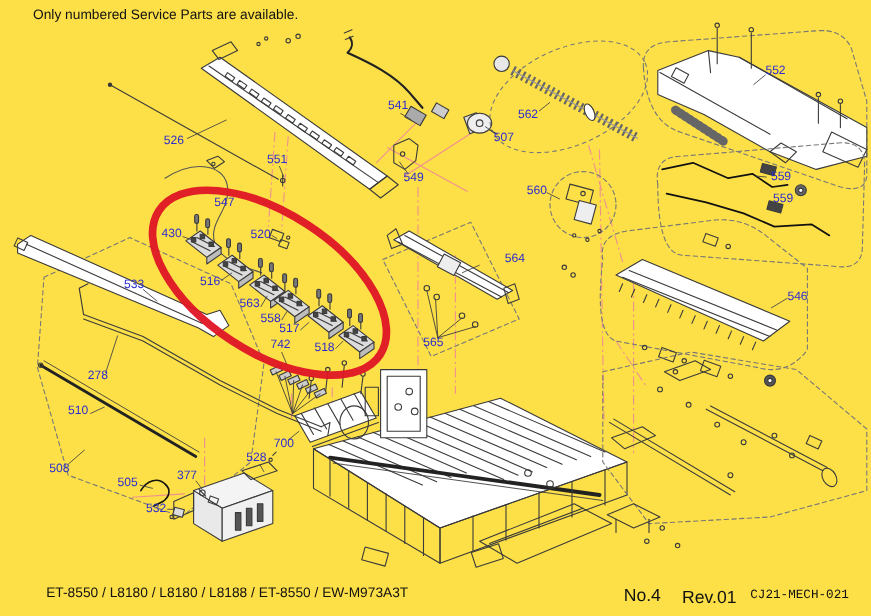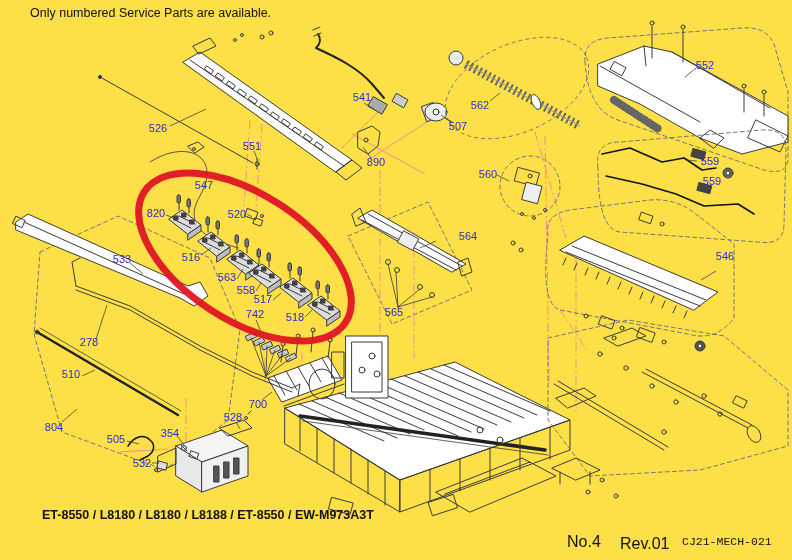--- a/index.html
+++ b/index.html
@@ -4,21 +4,21 @@
 <style>
   html,body{margin:0;padding:0;background:#fff;}
   .stage{position:relative;width:792px;height:560px;background:#fde047;overflow:hidden;
          font-family:"Liberation Sans",sans-serif;padding-left:48px;}
   .note{position:absolute;left:30px;top:6px;font-size:12.5px;color:#111;}
   svg{position:absolute;left:0;top:0;}
   svg *{vector-effect:non-scaling-stroke;}
   .art{stroke:#3a3a3a;stroke-width:1;fill:none;stroke-linecap:round;stroke-linejoin:round;}
   .plabel{position:absolute;transform:translate(-50%,-50%);color:#2b2bd0;font-size:11px;
           line-height:1;white-space:nowrap;text-align:center;}
-  .footer-models{position:absolute;left:42px;top:508px;font-size:12.5px;color:#111;font-weight:bold;}
+  .footer-models{position:absolute;left:42px;top:532px;font-size:12.5px;color:#111;}
   .footer-no{position:absolute;left:567px;top:533px;font-size:16px;color:#111;}
   .footer-rev{position:absolute;left:620px;top:535px;font-size:16px;color:#111;}
   .footer-doc{position:absolute;left:682px;top:535px;font-size:11.5px;color:#111;font-family:Liberation Mono, monospace;}
 </style>
 </head>
 <body>
 
 <div class="stage">
 
   <div class="note">Only numbered Service Parts are available.</div>
@@ -438,45 +438,45 @@
       <line x1="305" y1="317" x2="312" y2="310"></line>
     </g>
 
     <ellipse cx="245" cy="257" rx="120" ry="63" transform="rotate(33 245 257)" fill="none" stroke="#e01525" stroke-width="7" stroke-linecap="round" opacity="0.95"></ellipse>
   </svg>
 
   <div>
     <span class="plabel" style="left:158px;top:128px">526</span>
     <span class="plabel" style="left:252px;top:146px">551</span>
     <span class="plabel" style="left:362px;top:97px">541</span>
-    <span class="plabel" style="left:376px;top:162px">890</span>
+    <span class="plabel" style="left:376px;top:162px">549</span>
     <span class="plabel" style="left:458px;top:126px">507</span>
     <span class="plabel" style="left:480px;top:105px">562</span>
     <span class="plabel" style="left:488px;top:174px">560</span>
     <span class="plabel" style="left:705px;top:65px">552</span>
     <span class="plabel" style="left:710px;top:161px">559</span>
     <span class="plabel" style="left:712px;top:181px">559</span>
-    <span class="plabel" style="left:725px;top:256px">546</span>
+    <span class="plabel" style="left:725px;top:270px">546</span>
     <span class="plabel" style="left:468px;top:236px">564</span>
     <span class="plabel" style="left:394px;top:312px">565</span>
     <span class="plabel" style="left:204px;top:185px">547</span>
     <span class="plabel" style="left:237px;top:214px">520</span>
-    <span class="plabel" style="left:156px;top:213px">820</span>
+    <span class="plabel" style="left:156px;top:213px">430</span>
     <span class="plabel" style="left:191px;top:257px">516</span>
     <span class="plabel" style="left:227px;top:277px">563</span>
     <span class="plabel" style="left:246px;top:290px">558</span>
     <span class="plabel" style="left:263px;top:299px">517</span>
     <span class="plabel" style="left:295px;top:317px">518</span>
     <span class="plabel" style="left:255px;top:314px">742</span>
     <span class="plabel" style="left:258px;top:404px">700</span>
     <span class="plabel" style="left:233px;top:417px">528</span>
-    <span class="plabel" style="left:170px;top:433px">354</span>
+    <span class="plabel" style="left:170px;top:433px">377</span>
     <span class="plabel" style="left:116px;top:439px">505</span>
     <span class="plabel" style="left:142px;top:463px">532</span>
-    <span class="plabel" style="left:54px;top:427px">804</span>
+    <span class="plabel" style="left:54px;top:427px">508</span>
     <span class="plabel" style="left:71px;top:374px">510</span>
     <span class="plabel" style="left:89px;top:342px">278</span>
     <span class="plabel" style="left:122px;top:259px">533</span>
   </div>
 
   <div class="footer-models">ET-8550 / L8180 / L8180 / L8188 / ET-8550 / EW-M973A3T</div>
   <div class="footer-no">No.4</div>
   <div class="footer-rev">Rev.01</div>
   <div class="footer-doc">CJ21-MECH-021</div>
 

